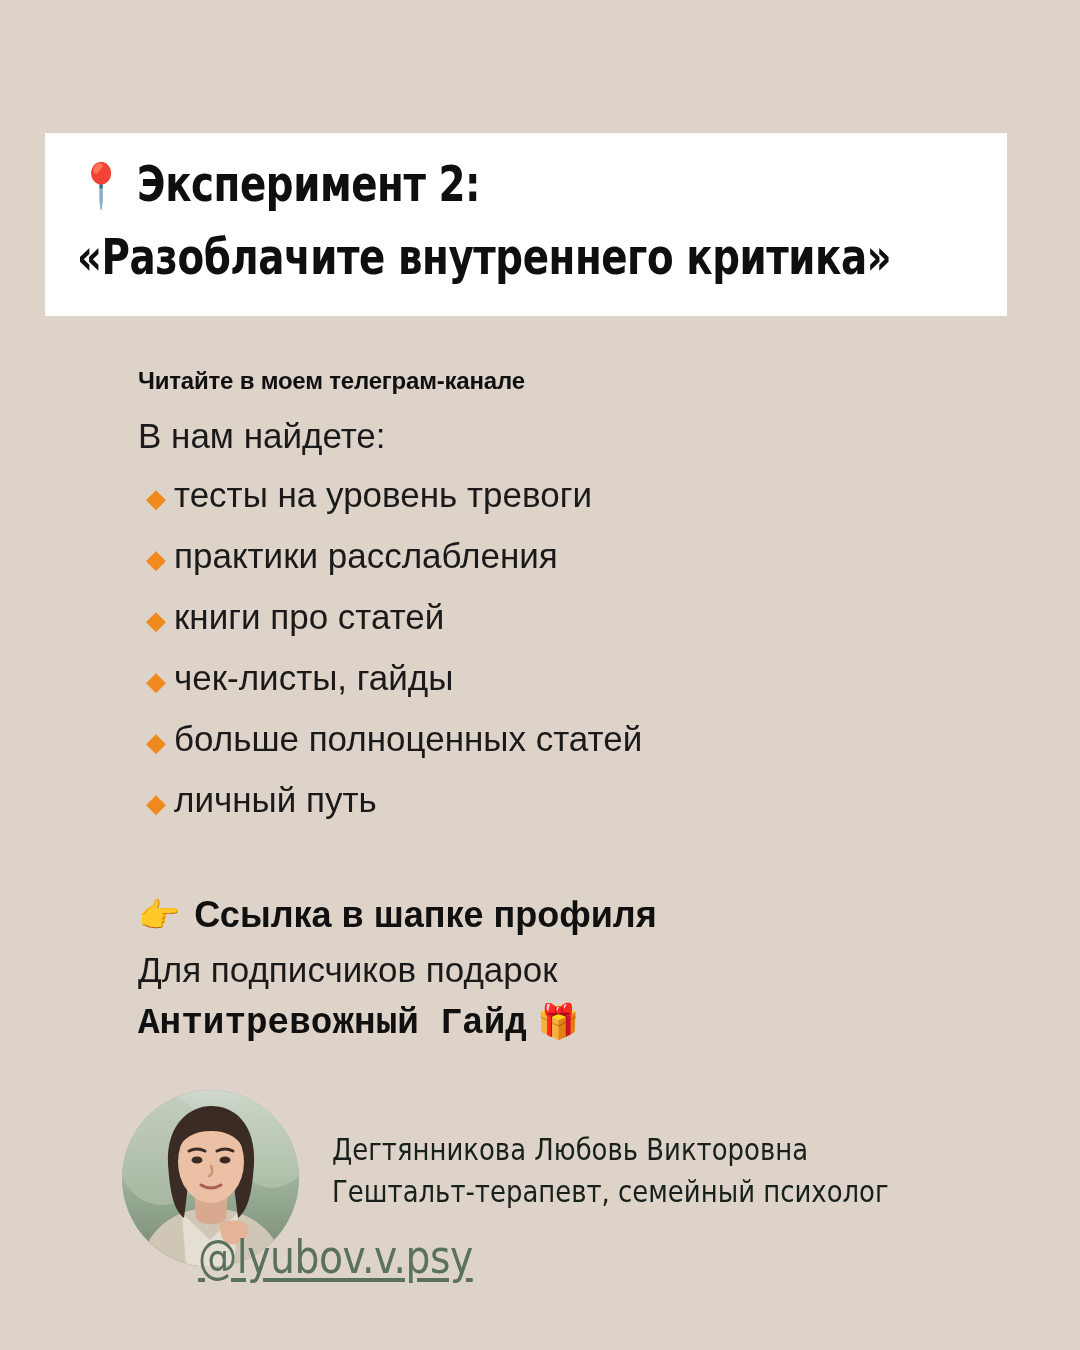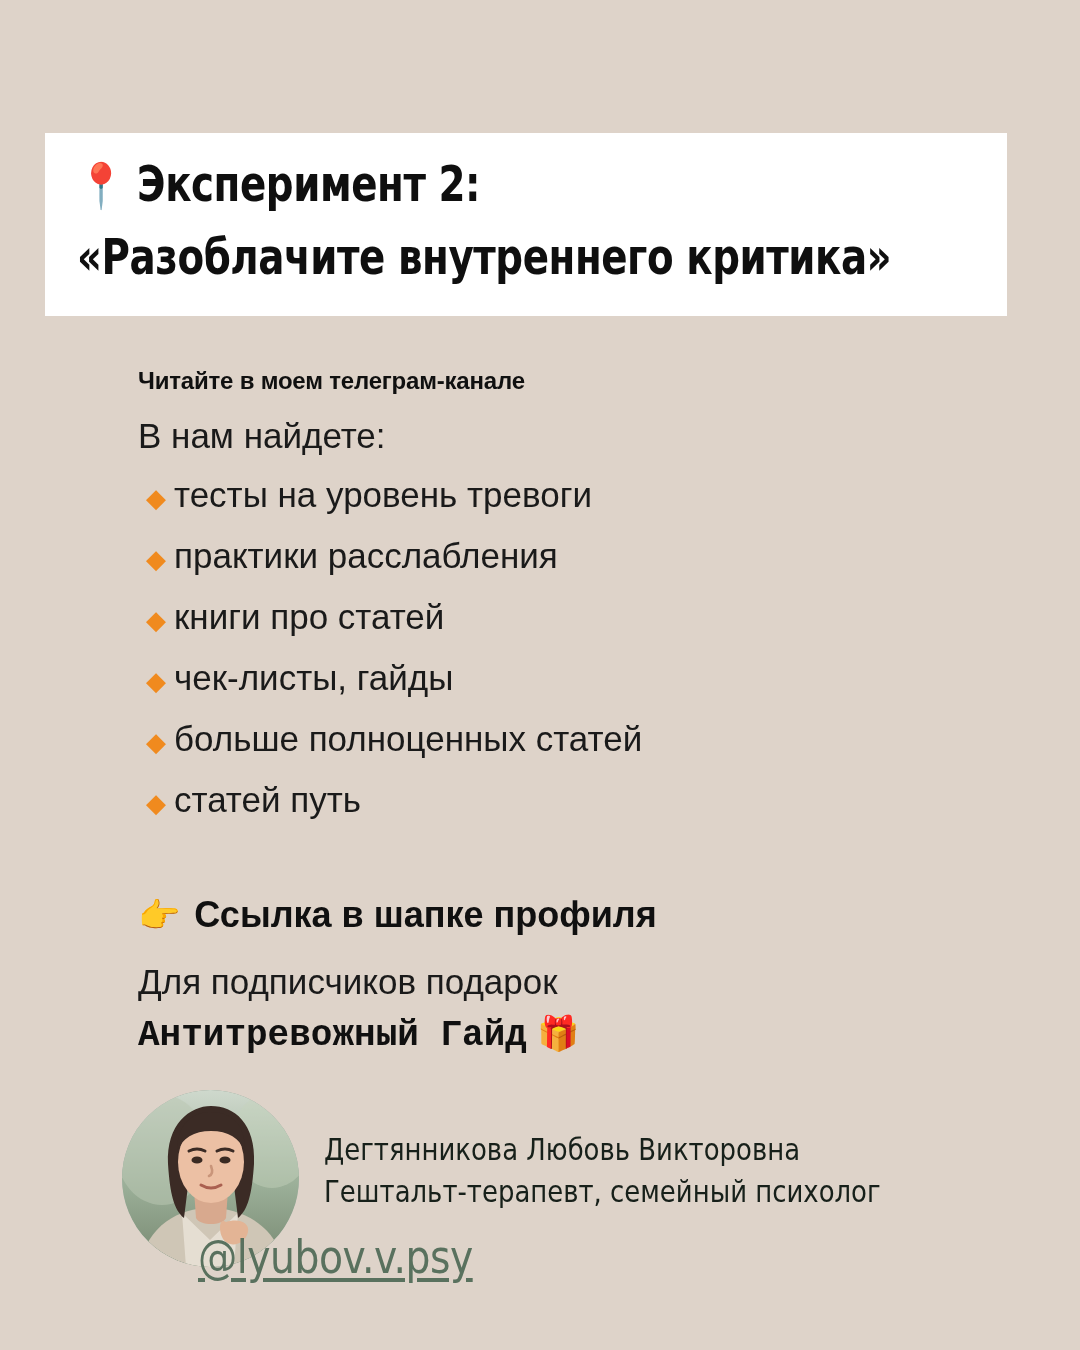--- a/index.html
+++ b/index.html
@@ -96,21 +96,21 @@
     align-items: baseline;
   }
   .cta .hand {
     font-size: 34px;
     margin-right: 14px;
   }
   .gift-line-1 {
     font-size: 35px;
     color: #1a1a1a;
     line-height: 56px;
-    margin-top: 18px;
+    margin-top: 6px;
   }
   .gift-line-2 {
     font-size: 36px;
     font-weight: 700;
     color: #101010;
     line-height: 52px;
     font-family: Liberation Mono, monospace;
   }
   .gift-line-2 .gift {
     font-size: 34px;
@@ -132,21 +132,21 @@
     width: 177px;
     height: 177px;
     border-radius: 50%;
     overflow: hidden;
     background: #9fb0a4;
   }
   .avatar svg { display: block; }
 
   .author-text {
     position: absolute;
-    left: 202px;
+    left: 210px;
     top: 38px;
     width: 650px;
   }
   .author-name, .author-role {
     font-family: "DejaVu Sans Condensed", "Liberation Sans Narrow", "Liberation Sans", sans-serif;
     font-size: 31px;
     color: #17201a;
     line-height: 42px;
     white-space: nowrap;
     transform: scaleX(0.93);
@@ -196,21 +196,21 @@
     <li>
       <span class="diamond">◆</span>
       <span>чек-листы, гайды</span>
     </li>
     <li>
       <span class="diamond">◆</span>
       <span>больше полноценных статей</span>
     </li>
     <li>
       <span class="diamond">◆</span>
-      <span>статей путь</span>
+      <span>личный путь</span>
     </li>
   </ul>
 
   <div class="cta">
     <span class="hand">👉</span>
     <span>Ссылка в шапке профиля</span>
   </div>
   <div class="gift-line-1">Для подписчиков подарок</div>
   <div class="gift-line-2">
     <span>Антитревожный Гайд</span><span class="gift">🎁</span>

